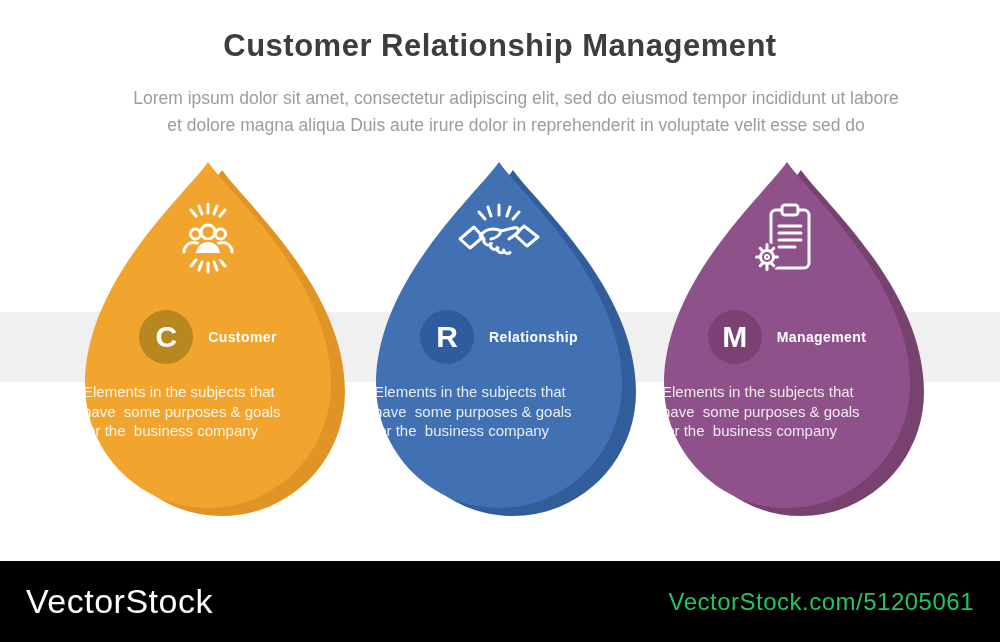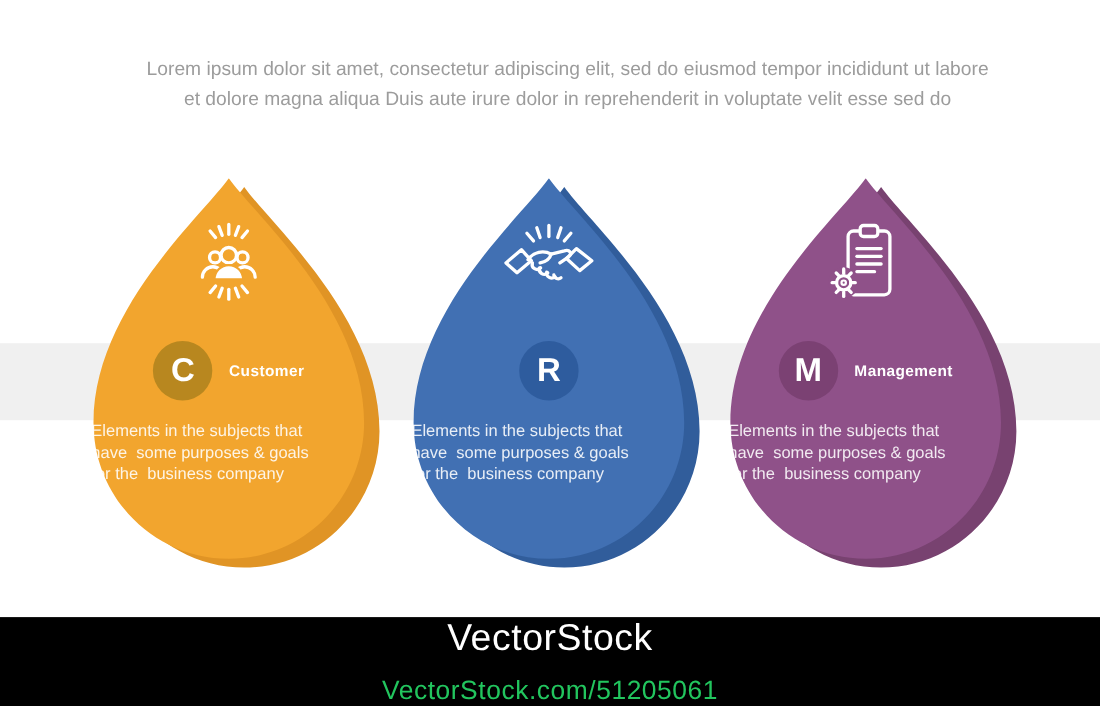--- a/index.html
+++ b/index.html
@@ -26,32 +26,33 @@
   .badge{width:54px;height:54px;border-radius:50%;background:var(--badge,#666);
          display:flex;align-items:center;justify-content:center;flex:0 0 auto;}
   .badge span{color:#fff;font-size:30px;font-weight:bold;line-height:1;}
   .drop-title{color:#fff;font-size:14px;font-weight:bold;letter-spacing:.4px;}
   .desc{position:absolute;top:220px;left:0;width:250px;
         font-size:15px;line-height:19.5px;color:rgba(255,255,255,.88);}
   .desc-line{display:block;white-space:pre;}
   
   .watermark-bar{position:absolute;left:0;bottom:0;width:100%;height:81px;background:var(--bar,#000);
                  display:flex;align-items:center;justify-content:space-between;
-                 padding:0 26px;box-sizing:border-box;z-index:3;flex-direction:column;}
+                 padding:0 26px;box-sizing:border-box;z-index:3;}
   .brand{color:#fff;font-size:34px;letter-spacing:.5px;}
   .brand-url{color:#22c55e;font-size:24px;letter-spacing:.5px;}
 </style>
 </head>
 <body>
 
 <div class="canvas">
 
   <div class="band" style="--band: #f0f0f0;"></div>
 
   <header class="header">
+    <h1>Customer Relationship Management</h1>
     <p class="subtitle">
       <span class="sub-line">Lorem ipsum dolor sit amet, consectetur adipiscing elit, sed do eiusmod tempor incididunt ut labore</span>
       <span class="sub-line">et dolore magna aliqua Duis aute irure dolor in reprehenderit in voluptate velit esse sed do</span>
     </p>
   </header>
 
   <div class="drop" style="left: 83px; --main: #F2A52E; --shadow: #E09425; --badge: #B8871F;">
     <svg class="shape" width="266" height="356" viewBox="0 0 266 356">
       <path class="shape-shadow" transform="translate(14,8)" d="M125,0 C150,35 248,120 248,222 C248,290.5 193,346 125,346 C57,346 2,290.5 2,222 C2,120 100,35 125,0 Z"></path>
       <path class="shape-main" d="M125,0 C150,35 248,120 248,222 C248,290.5 193,346 125,346 C57,346 2,290.5 2,222 C2,120 100,35 125,0 Z"></path>
@@ -113,20 +114,21 @@
           <path d="M33.5,41.5 a4.5,4.5 0 0 0 7.5,4.5"></path>
           <path d="M40,45.5 a4.5,4.5 0 0 0 7.5,4"></path>
           <path d="M46.5,48 a4,4 0 0 0 6.5,2.5"></path>
         </g>
       </svg>
     </div>
     <div class="row">
       <div class="badge">
         <span>R</span>
       </div>
+      <div class="drop-title">Relationship</div>
     </div>
     <div class="desc">
       <span class="desc-line">Elements in the subjects that</span>
       <span class="desc-line">have  some purposes &amp; goals</span>
       <span class="desc-line">for the  business company</span>
     </div>
   </div>
 
   <div class="drop" style="left: 662px; --main: #8F5189; --shadow: #784270; --badge: #7B4173;">
     <svg class="shape" width="266" height="356" viewBox="0 0 266 356">

